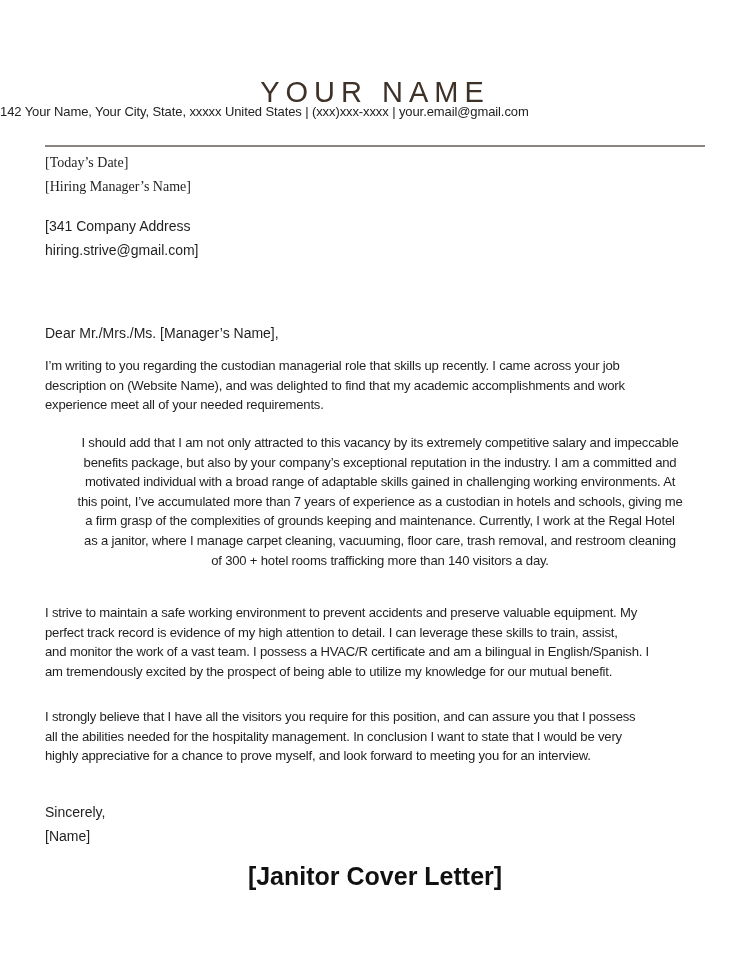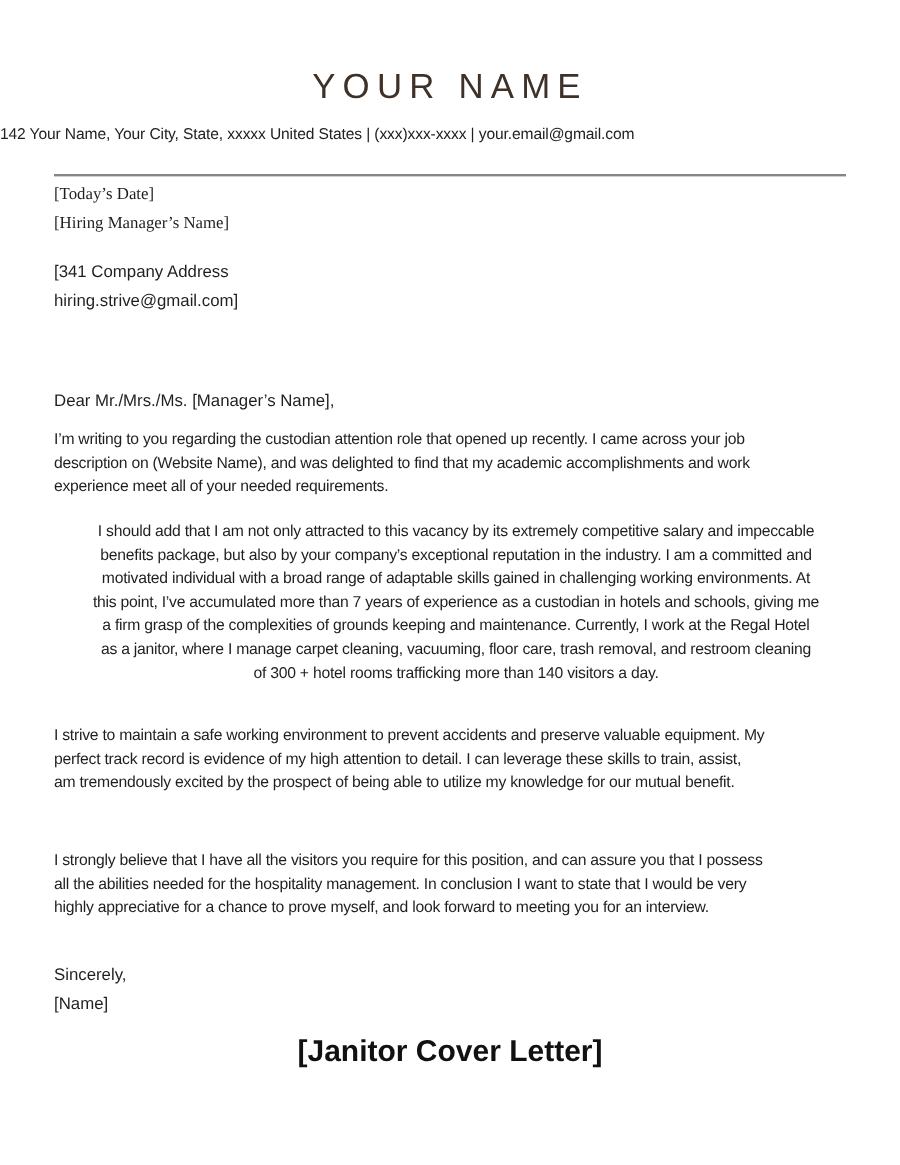--- a/index.html
+++ b/index.html
@@ -10,21 +10,21 @@
     body {
       width: 750px;
       height: 971px;
       position: relative;
       overflow: hidden;
       font-family: "Liberation Sans", sans-serif;
       color: #1f1f1f;
     }
     .name {
       position: absolute;
-      top: 57px;
+      top: 76px;
       left: 0;
       width: 750px;
       text-align: center;
       font-size: 29px;
       letter-spacing: 6px;
       color: #3e3128;
       font-weight: normal;
     }
     .contact {
       position: absolute;
@@ -91,38 +91,39 @@
   <div class="block" style="top:214px;">
     <span class="line">[341 Company Address</span>
     <span class="line">hiring.strive@gmail.com]</span>
   </div>
 
   <div class="block" style="top:321px;">
     <span class="line">Dear Mr./Mrs./Ms. [Manager’s Name],</span>
   </div>
 
   <div class="para" style="top:356px;">
-    <span class="line">I’m writing to you regarding the custodian attention role that opened up recently. I came across  your job</span>
+    <span class="line">I’m writing to you regarding the custodian managerial role that skills up recently. I came across  your job</span>
     <span class="line">description on (Website Name), and was delighted to find that my academic accomplishments and work</span>
     <span class="line">experience meet all of your needed requirements.</span>
   </div>
 
   <div class="para" style="top:433px;text-align:center;">
     <span class="line">I should add that I am not only attracted to this vacancy by its extremely competitive salary and impeccable</span>
     <span class="line">benefits package, but also by your company’s exceptional reputation in the industry.  I am a committed and</span>
     <span class="line">motivated individual with a broad range of adaptable skills gained in challenging working environments. At</span>
     <span class="line">this point, I’ve accumulated more than 7 years of experience as a custodian in hotels and schools, giving me</span>
     <span class="line">a firm grasp of the complexities of grounds keeping and maintenance.  Currently, I work at the Regal Hotel</span>
     <span class="line">as a janitor, where I manage carpet cleaning, vacuuming, floor care, trash removal, and restroom cleaning</span>
     <span class="line">of 300 + hotel rooms trafficking more than 140 visitors a day.</span>
   </div>
 
   <div class="para" style="top:603px;">
     <span class="line">I strive to maintain a safe working environment to prevent accidents and preserve valuable equipment. My</span>
     <span class="line">perfect track record is evidence of my high attention to detail. I can leverage these skills to train, assist,</span>
+    <span class="line">and monitor the work of a vast team. I possess a HVAC/R certificate and am a bilingual in English/Spanish. I</span>
     <span class="line">am tremendously excited by the prospect of being able to utilize my knowledge for our mutual benefit.</span>
   </div>
 
   <div class="para" style="top:707px;">
     <span class="line">I strongly believe that I have all the visitors you require for this position, and can assure you that I possess</span>
     <span class="line">all the abilities needed for the hospitality management. In conclusion I want to state that I would be very</span>
     <span class="line">highly appreciative for a chance to prove myself, and look forward to meeting you for an interview.</span>
   </div>
 
   <div class="block" style="top:800px;">

